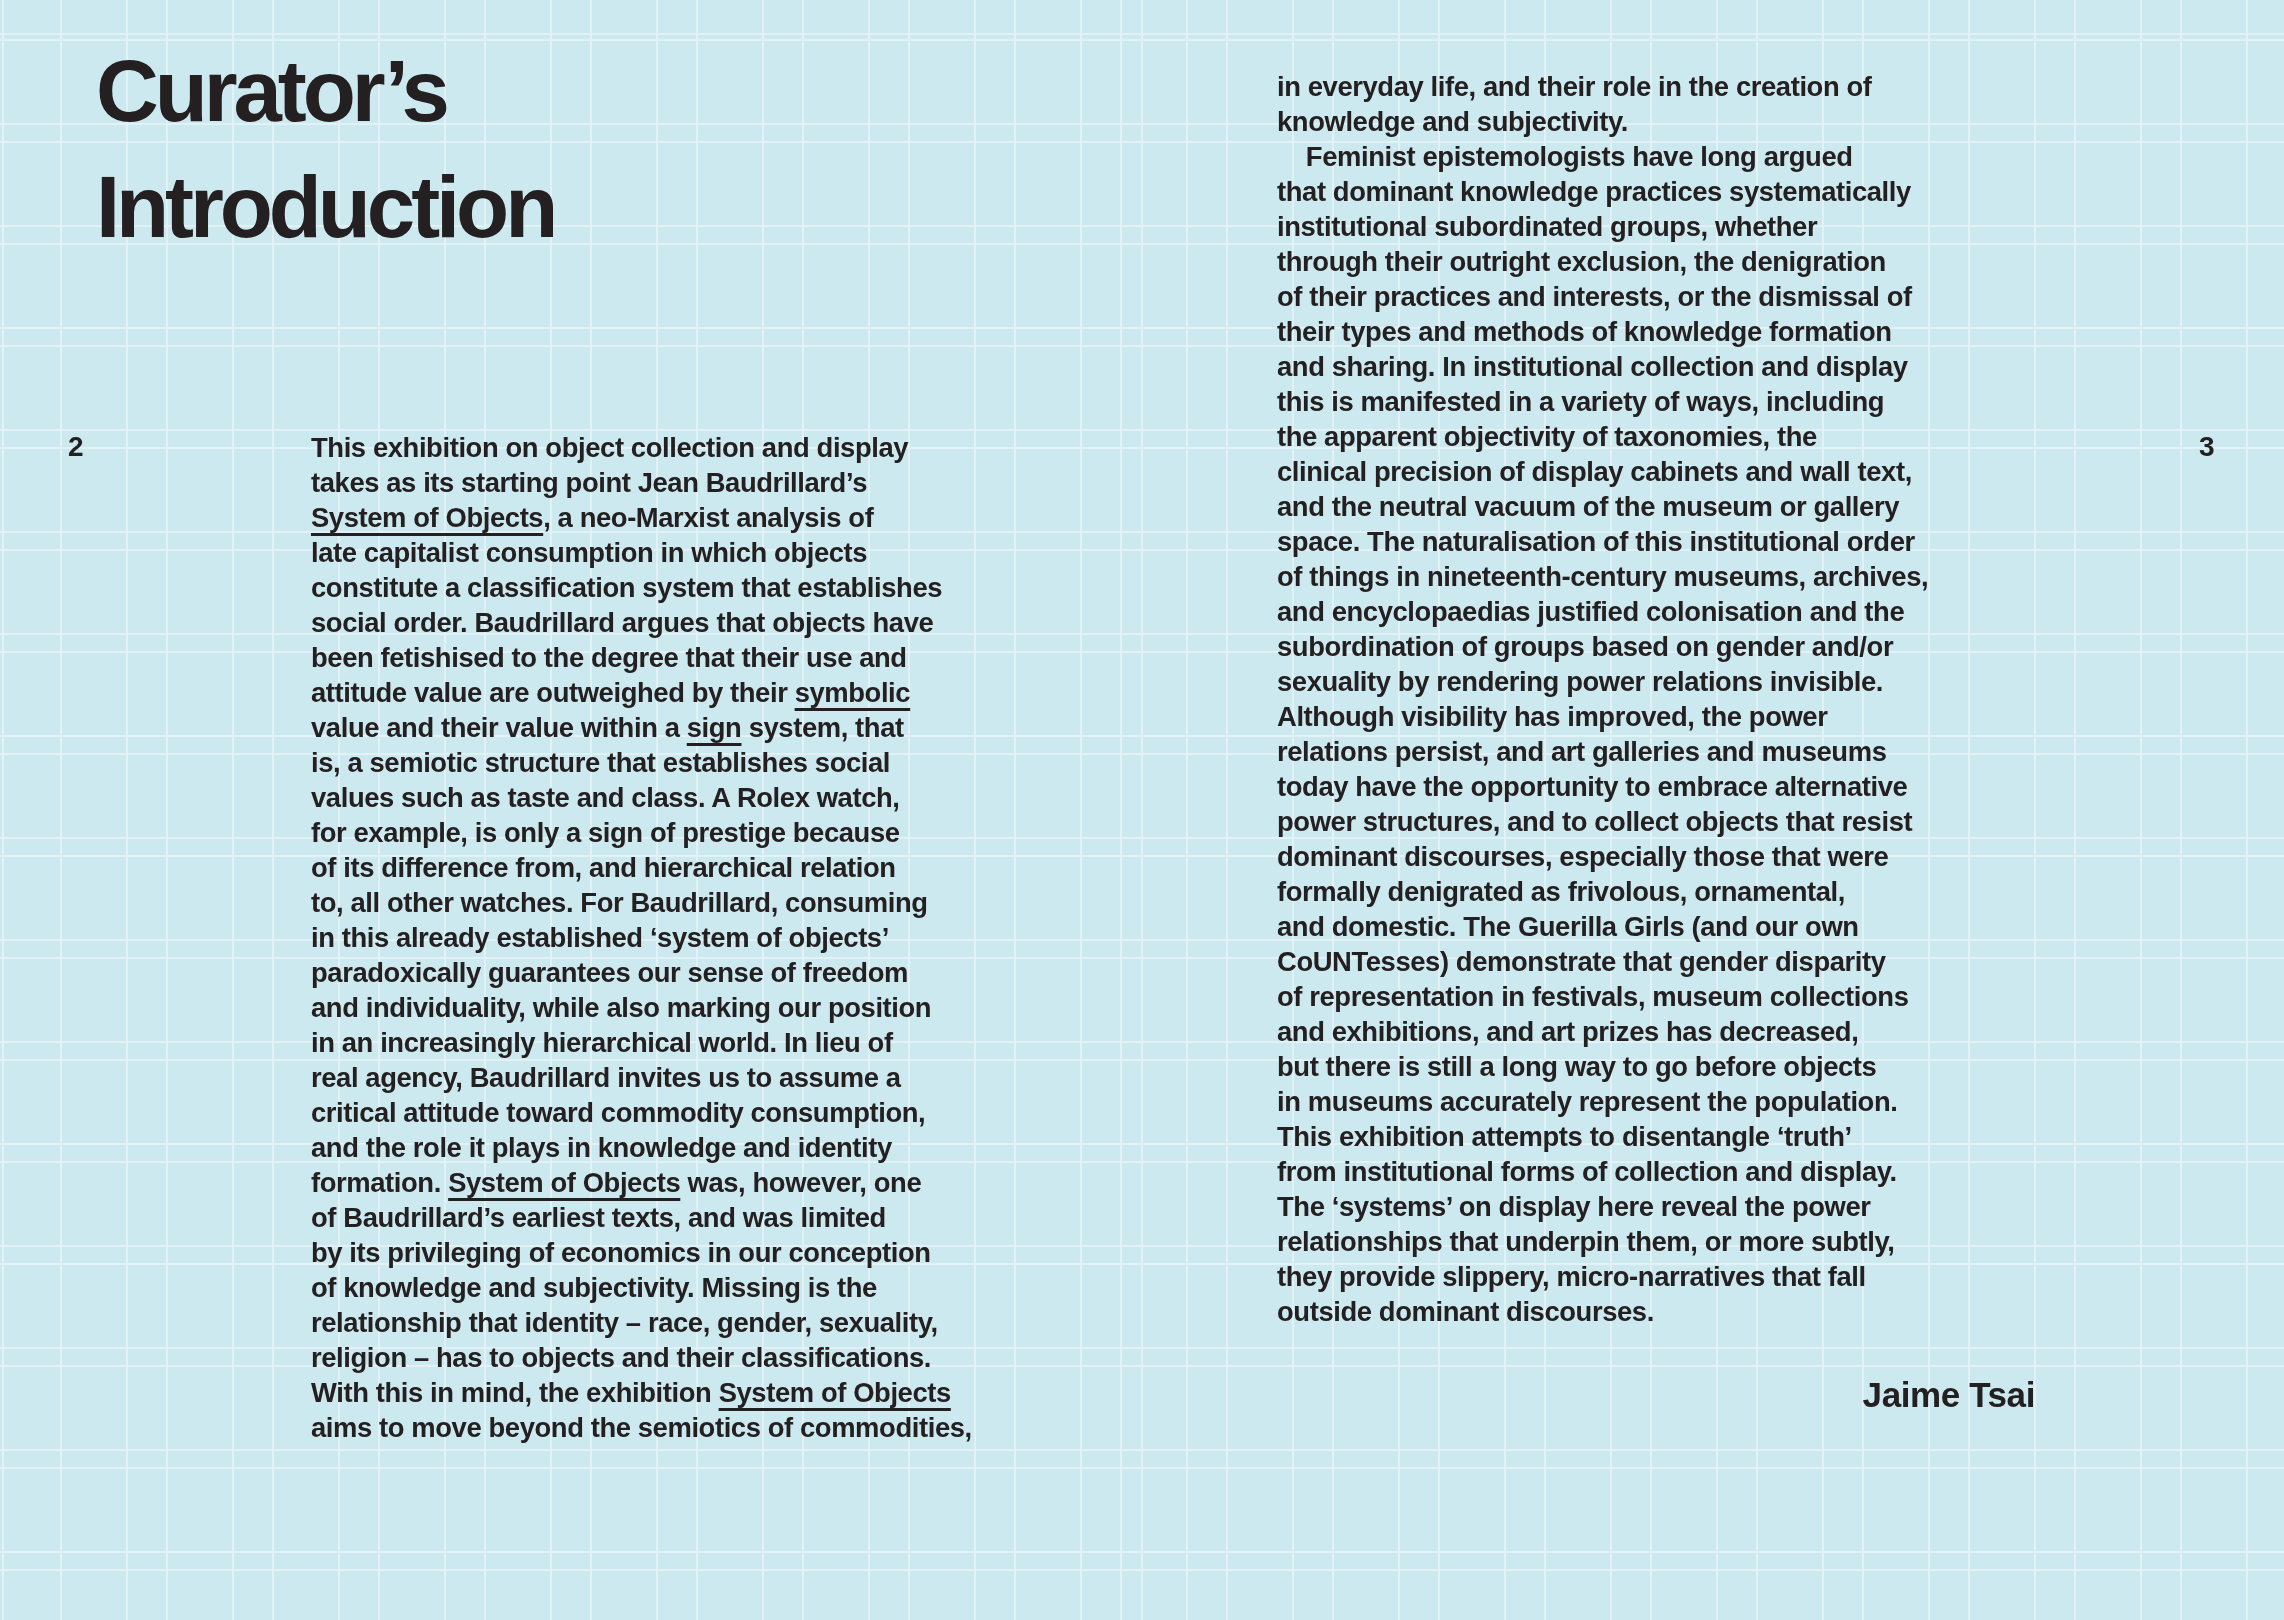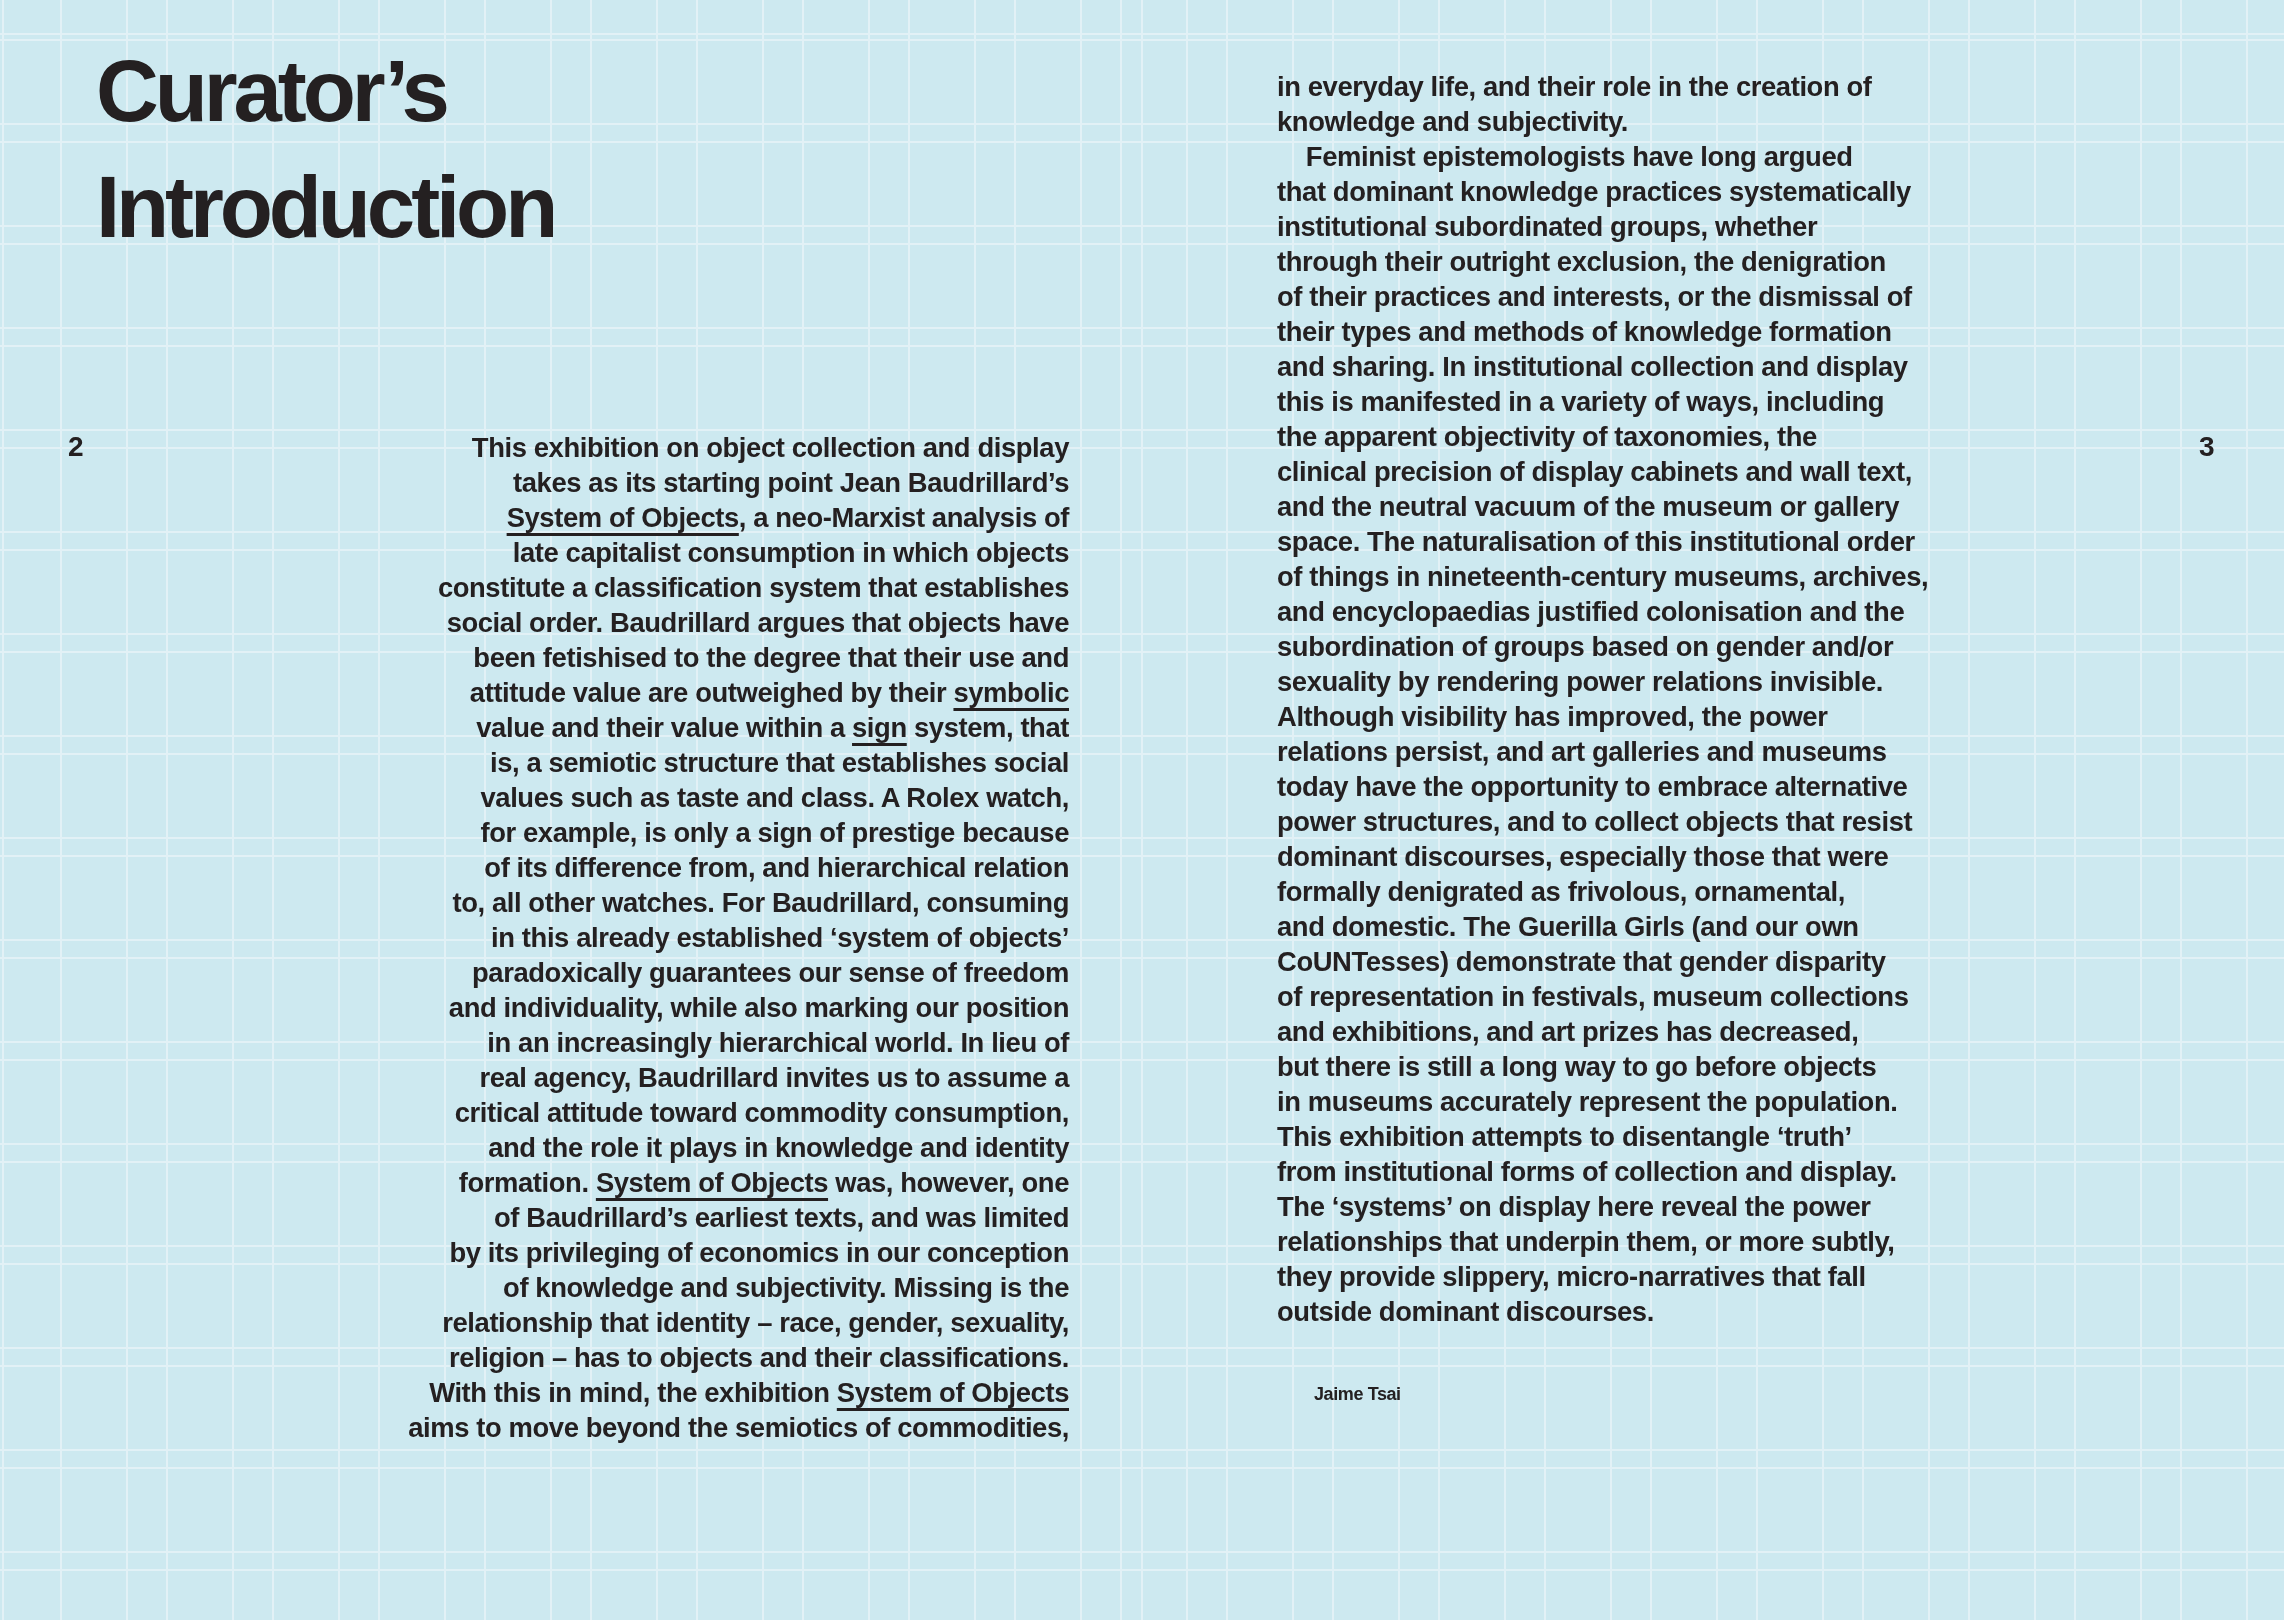--- a/index.html
+++ b/index.html
@@ -41,39 +41,40 @@
     font-size:87px;line-height:116px;font-weight:700;
     letter-spacing:-4.1px;color:var(--ink);
     white-space:nowrap;
     padding-left:36px;
   }
   .body-text{
     font-size:27.4px;line-height:35px;font-weight:700;
     letter-spacing:-0.4px;color:var(--ink);
   }
   .column{position:absolute;}
-  .col-left{left:311px;top:430px;width:758px;text-align:right;}
+  .col-left{left:311px;top:430px;width:758px;}
   .col-right{left:1277px;top:69px;width:758px;}
   .tl{white-space:nowrap;}
   .tl .u{
     text-decoration:underline;
     text-decoration-thickness:2.7px;
     text-underline-offset:5.5px;
   }
   .page-number{
     position:absolute;top:429px;
     font-size:28px;line-height:35px;font-weight:700;
   }
   .pn-left{left:68px;}
   .pn-right{left:2199px;}
   .signature{
     margin-top:48px;
     margin-left:37px;
-    font-size:18px;line-height:35px;font-weight:700;
+    font-size:35px;line-height:35px;font-weight:700;
     letter-spacing:-0.4px;
+    text-align:right;
   }
 </style>
 </head>
 <body>
 
 <div class="grid-overlay"></div>
 <div class="center-gutter-line"></div>
 
 <h1 class="page-title"><span>Curator’s</span><br><span>Introduction</span></h1>
 

